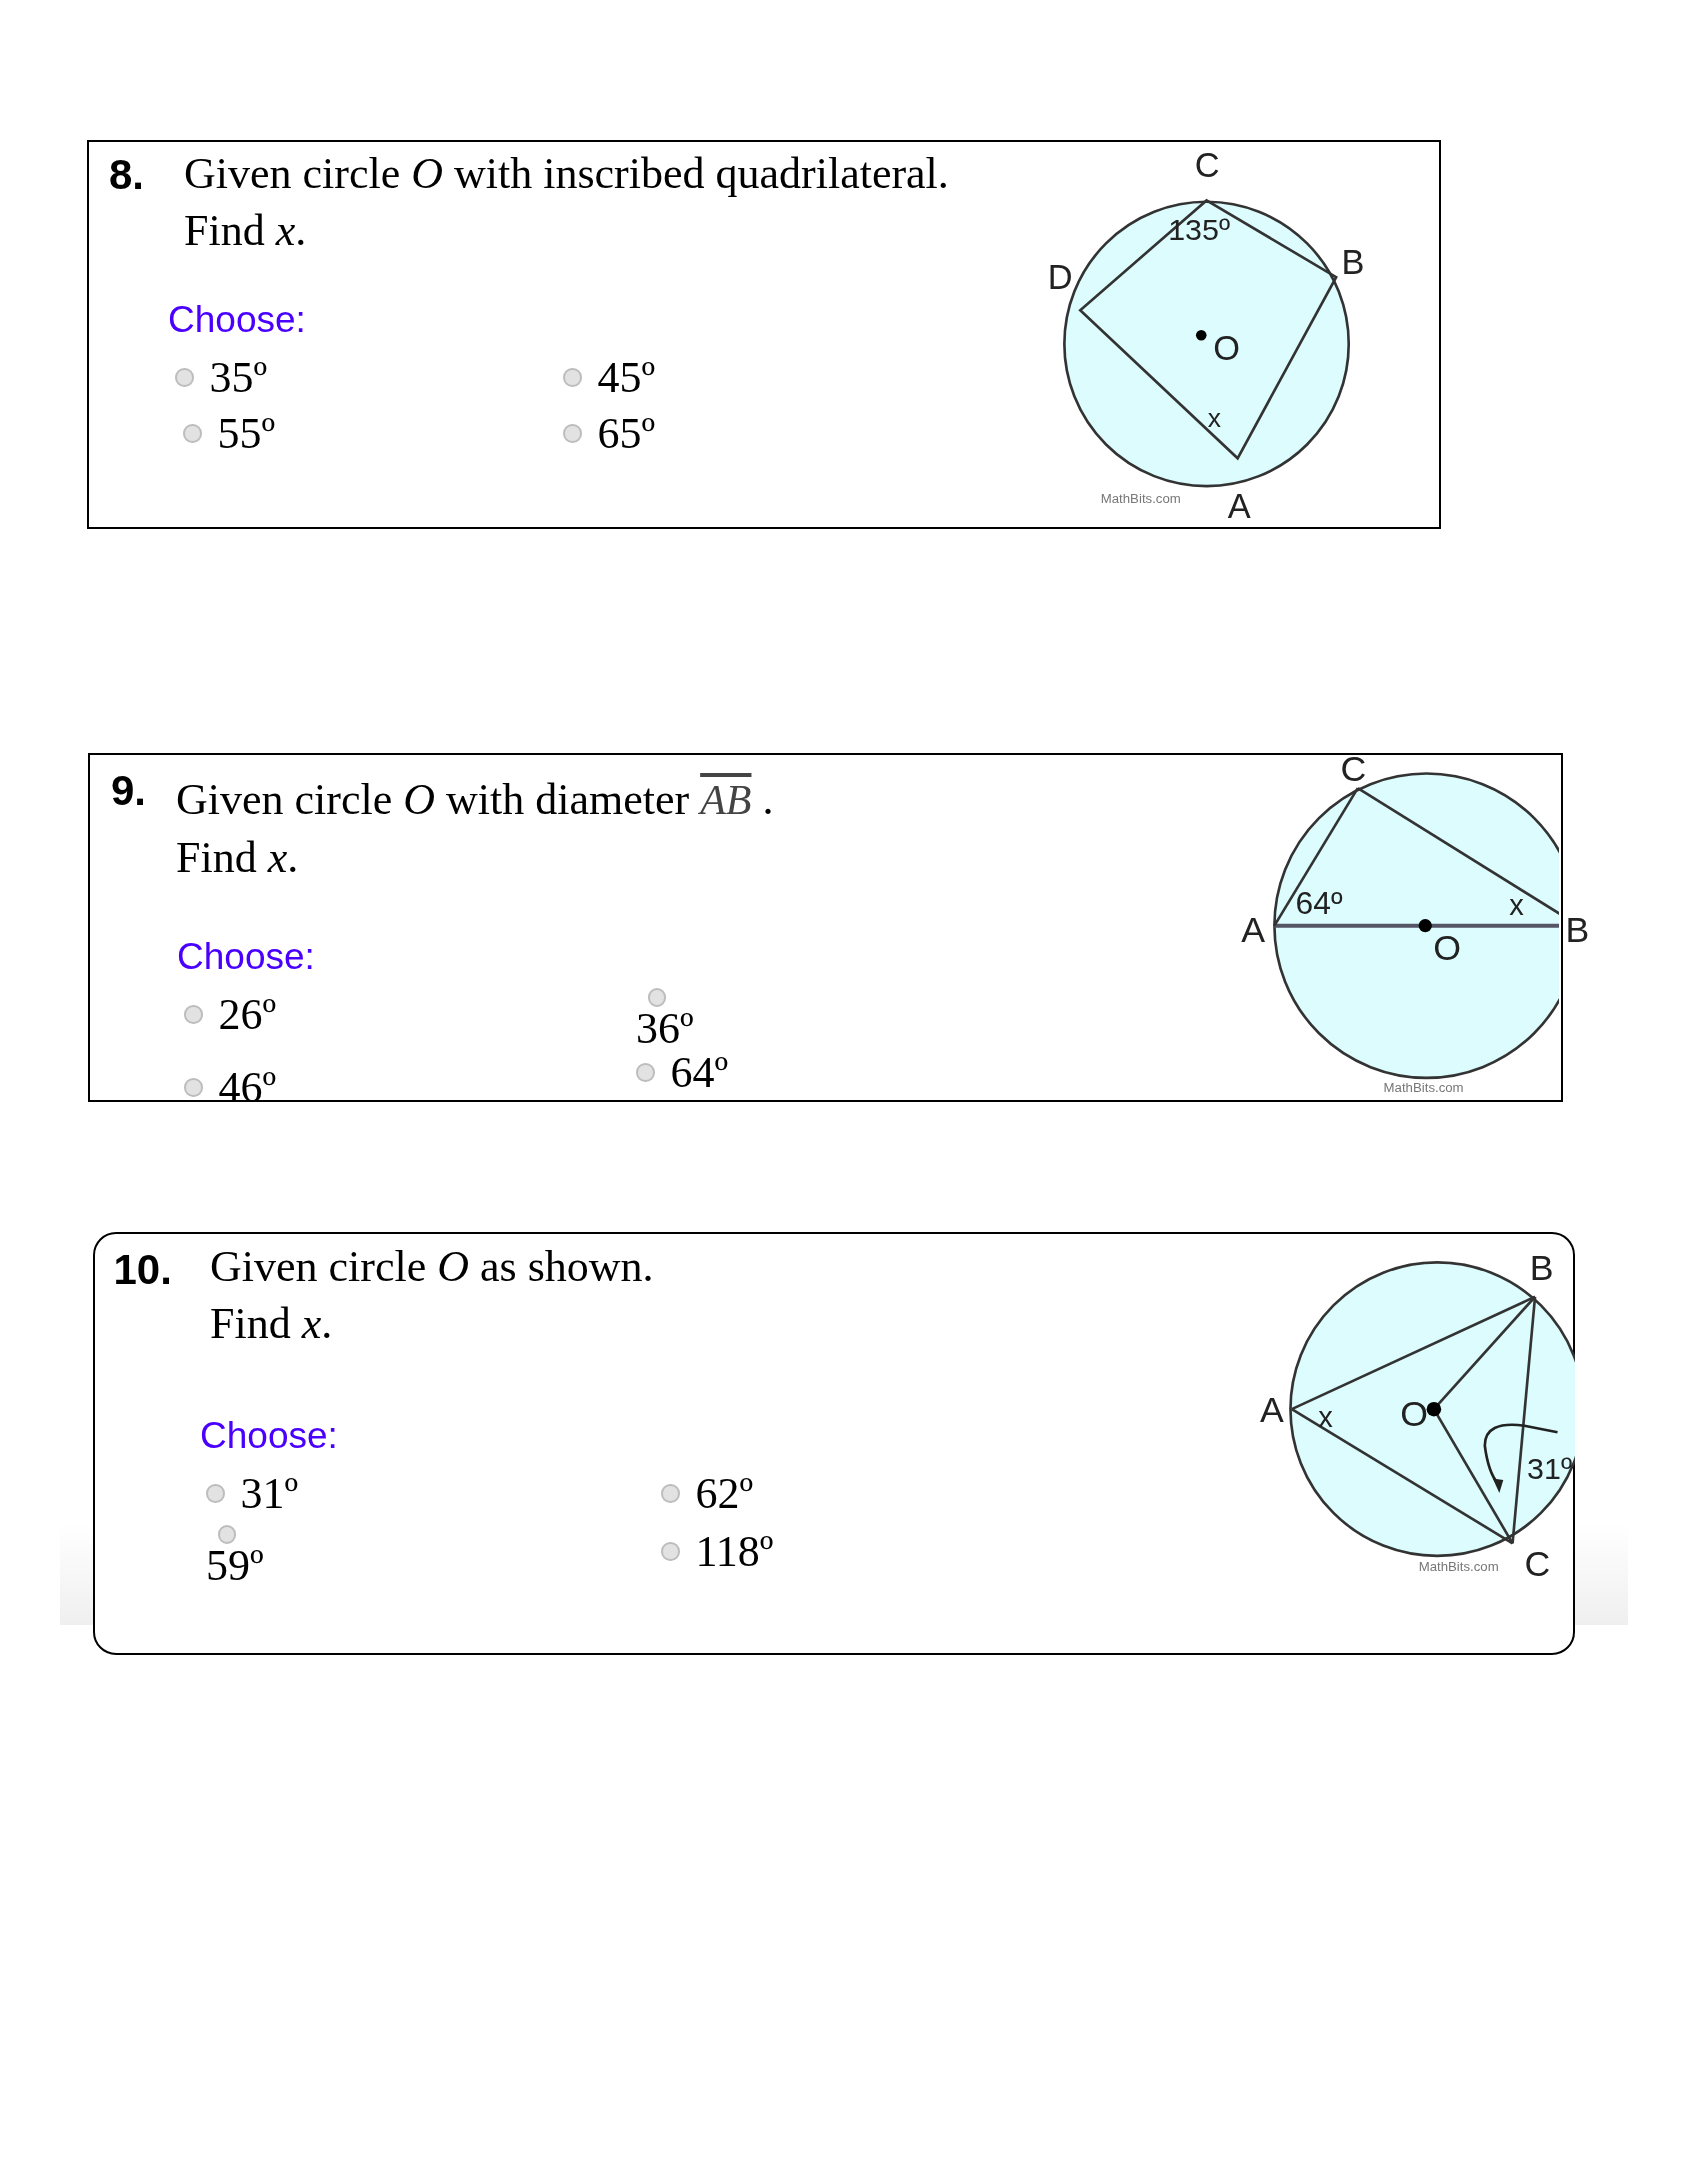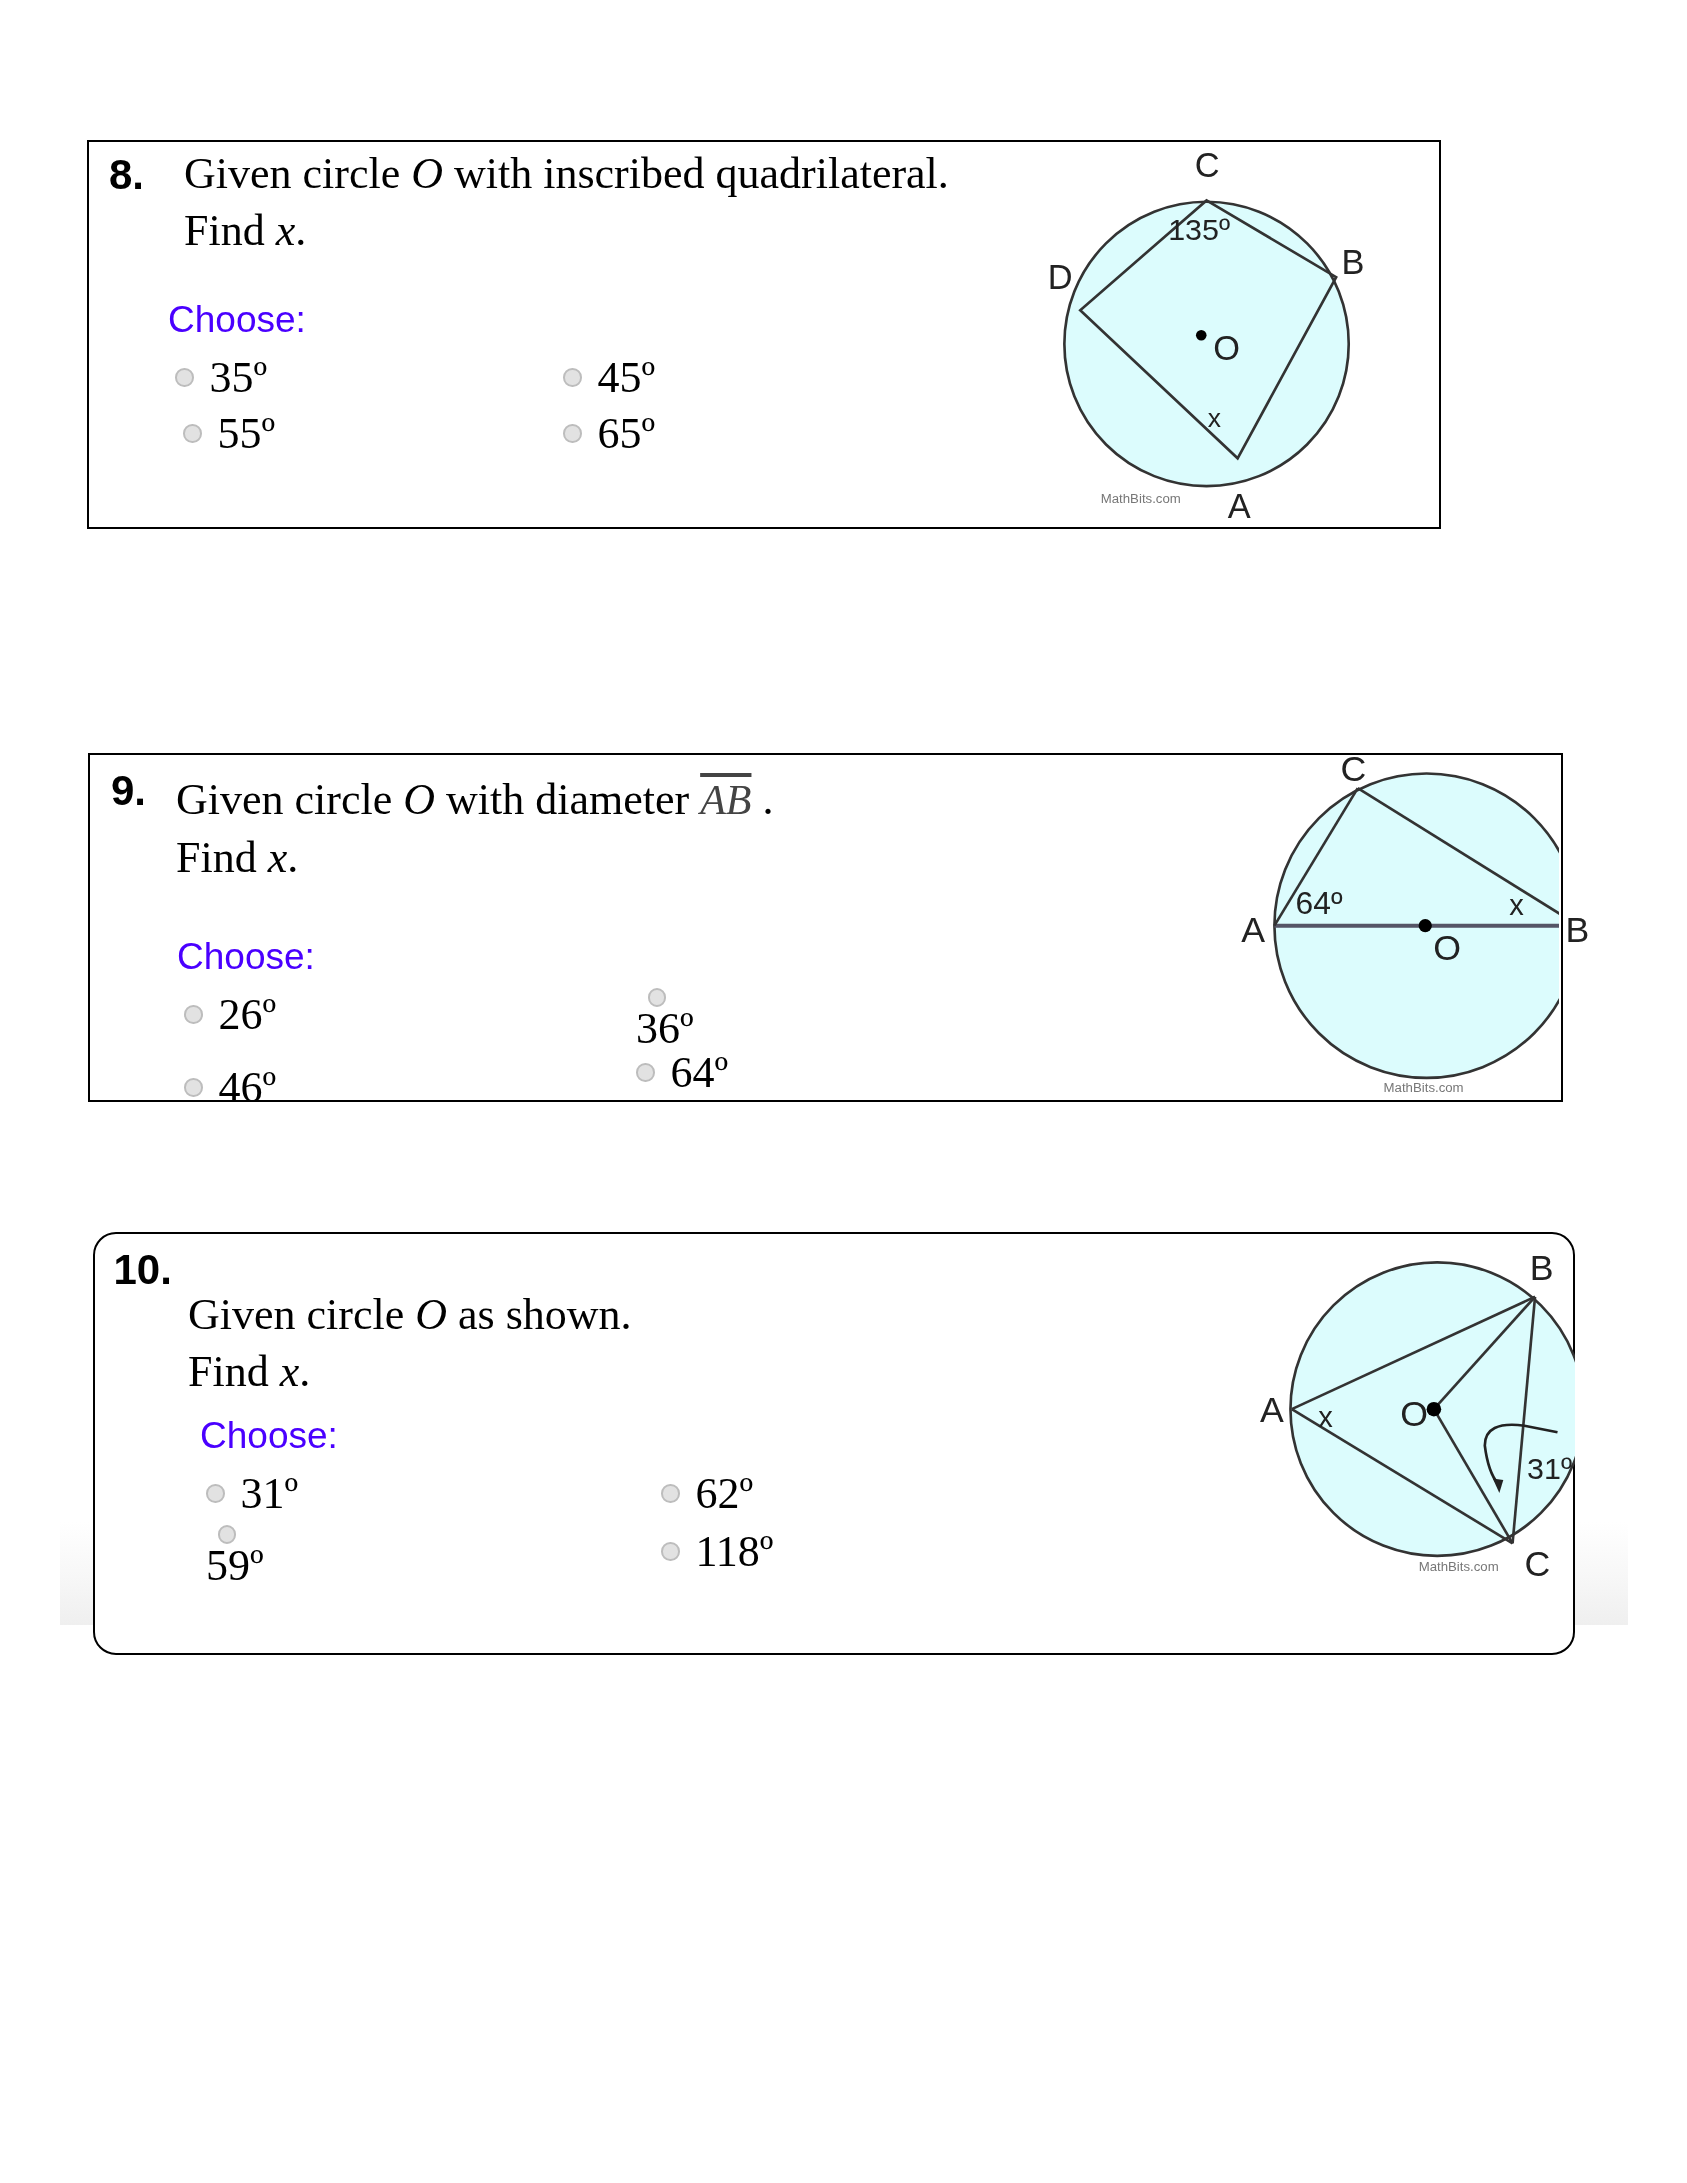--- a/index.html
+++ b/index.html
@@ -119,21 +119,21 @@
       <text x="365" y="510" font-size="20" fill="#777">MathBits.com</text>
     </svg>
     <svg style="position:absolute; left:417px; top:0;" width="66" height="344" viewBox="0 0 100 520">
       <text x="10" y="282" font-size="54" fill="#222">B</text>
     </svg>
   </div>
 </div>
 
 <div class="qbox" style="left:93px; top:1232px; width:1482px; height:423px;border-radius:23px;">
   <div class="qnum" style="left:18.5px; top:14.6px;">10.</div>
-  <div class="qtext" style="left:93px; top:4px;margin-top:48px;">
+  <div class="qtext" style="left:115px; top:4px;">
     <span>Given circle </span><i>O</i><span> as shown.</span><br>
     <span>Find </span><i>x</i><span>.</span>
   </div>
   <div class="choose" style="left:105px; top:183px;">Choose:</div>
   <div class="opt" style="left:111px; top:233px;">
     <span class="radio"></span>
     <span class="opt-label">31º</span>
   </div>
   <div class="opt" style="left:566px; top:233px;">
     <span class="radio"></span>

